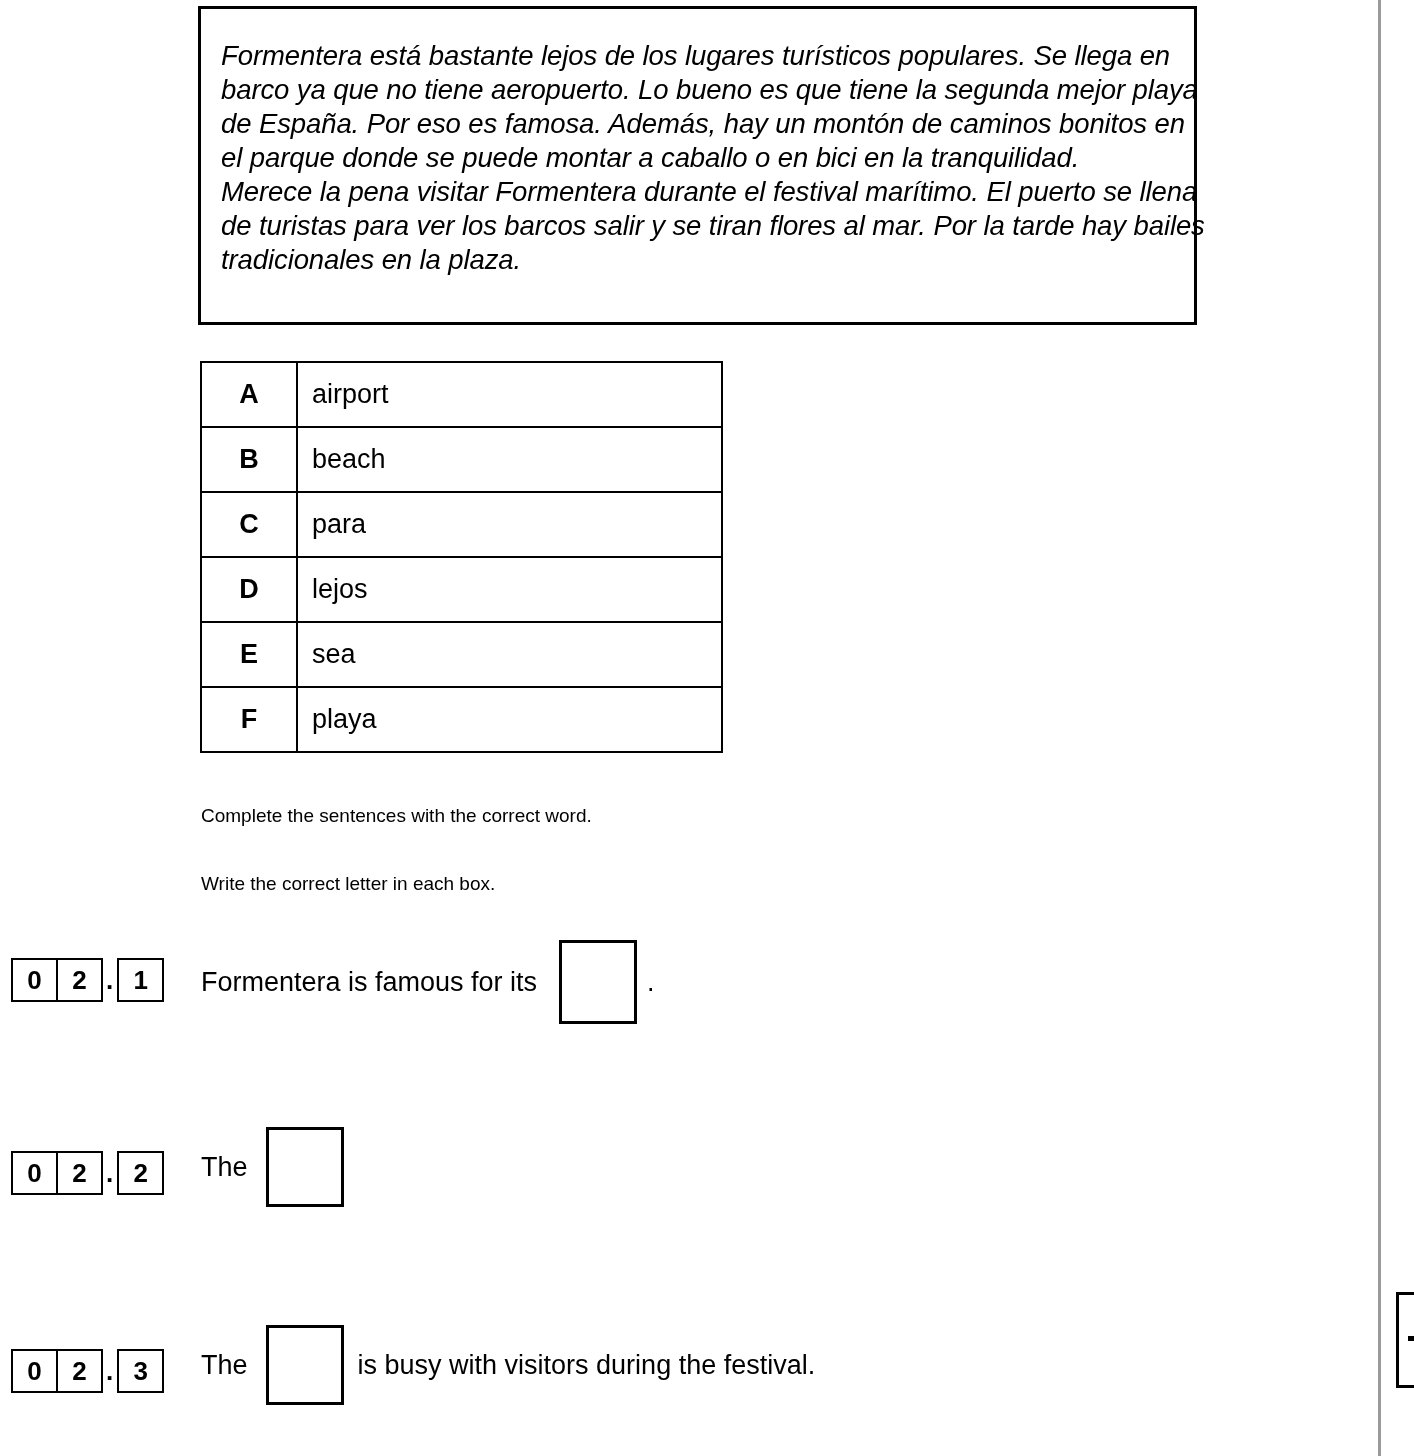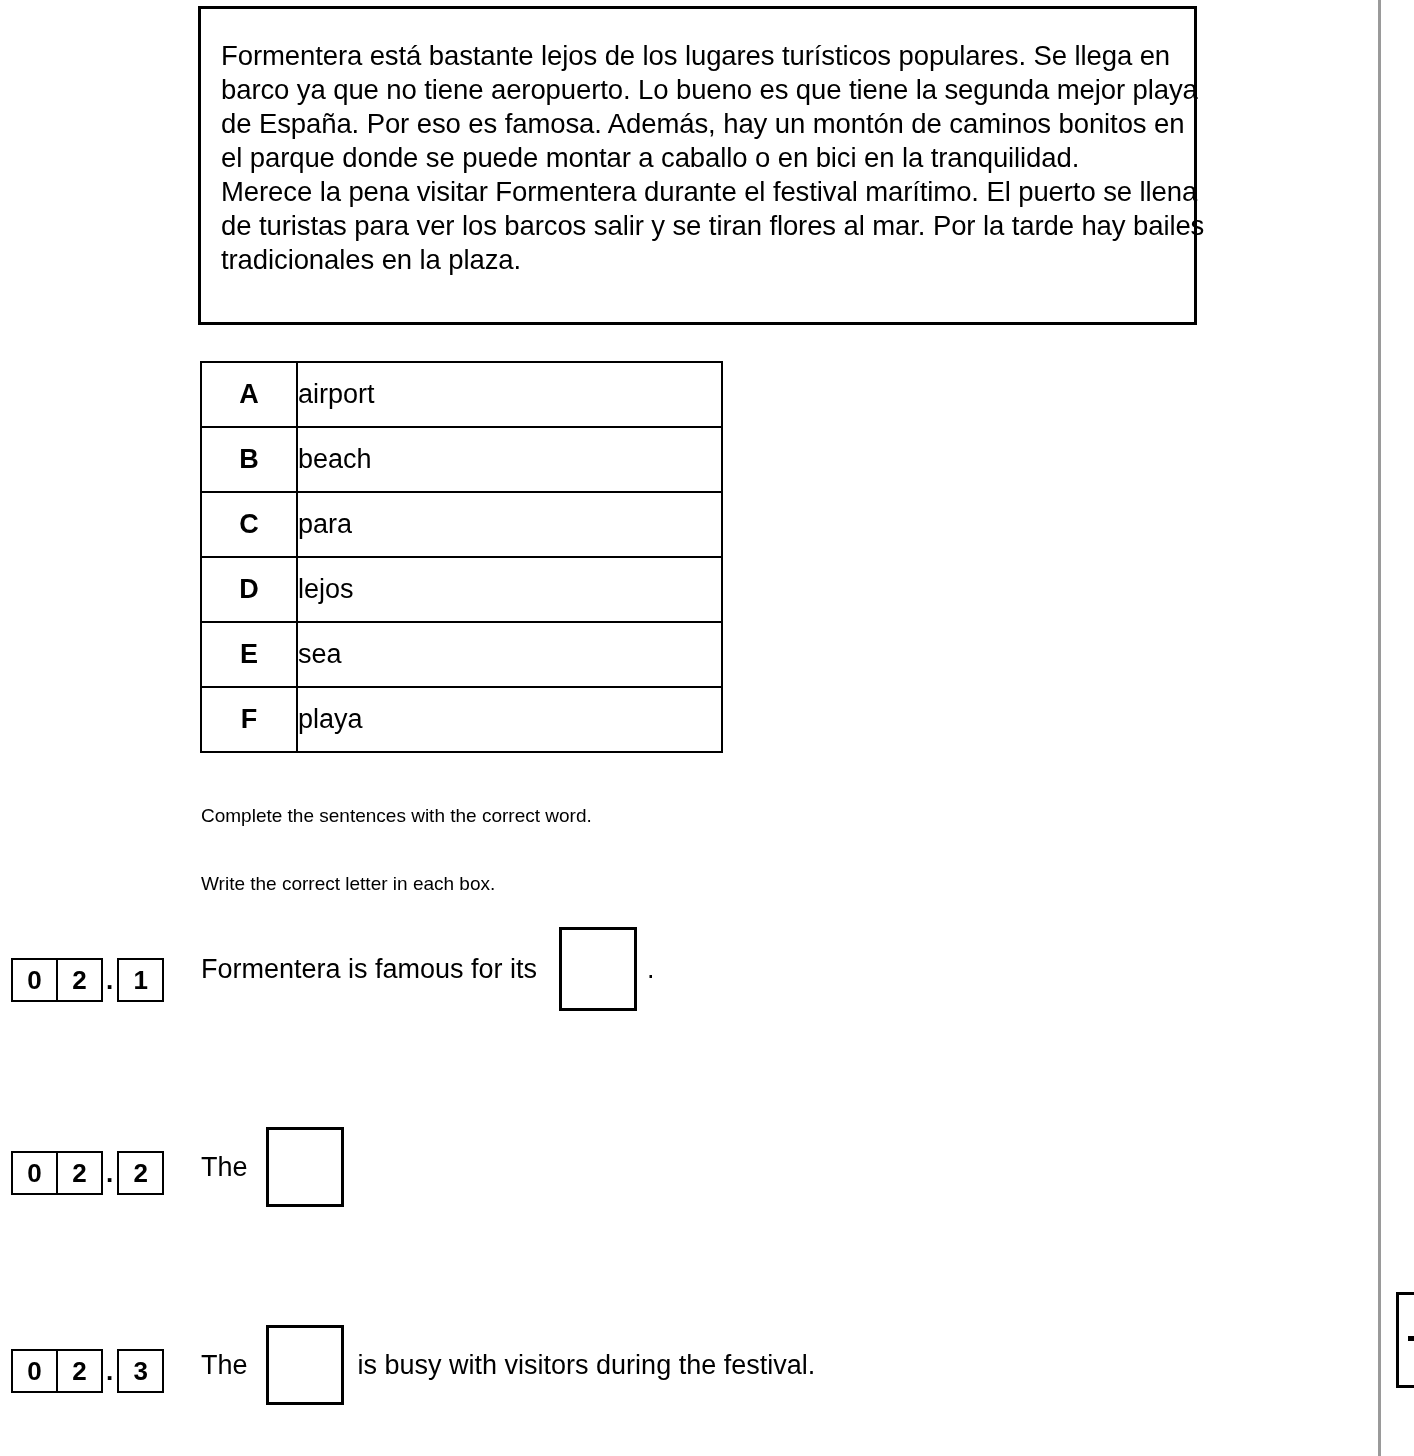--- a/index.html
+++ b/index.html
@@ -29,20 +29,21 @@
 
   
   .passage-box {
     position: absolute;
     left: 198px;
     top: 6px;
     width: 999px;
     height: 319px;
     border: 3px solid #000000;
     box-sizing: border-box;
+    font-style: italic;
   }
   .passage-text {
     position: absolute;
     left: 20px;
     top: 30px;
     width: 1125px;
     font-size: 27.5px;
     line-height: 34px;
     letter-spacing: -0.1px;
     white-space: pre-line;
@@ -63,20 +64,21 @@
     font-size: 27px;
     vertical-align: middle;
     padding: 0;
   }
   .options-table td.letter-cell {
     width: 94px;
     text-align: center;
     font-weight: bold;
   }
   .options-table td.word-cell {
+    padding-left: 14px;
   }
 
   
   .instruction {
     position: absolute;
     left: 201px;
     font-size: 19px;
     line-height: 32px;
     white-space: nowrap;
   }
@@ -155,21 +157,21 @@
   }
   .answer-box {
     display: inline-block;
     width: 78px;
     height: 84px;
     border: 3px solid #000000;
     box-sizing: border-box;
     margin: 0 12px;
     vertical-align: middle;
   }
-  .q1 .q-sentence { top: 9px; text-align: right; }
+  .q1 .q-sentence { top: 22px; text-align: right; }
   .q1 .answer-box { margin-left: 22px; margin-right: 10px; }
   .q2 .q-sentence { top: 14px; }
   .q2 .answer-box { width: 78px; height: 80px; margin-left: 18px; margin-right: 14px;}
   .q3 .q-sentence { top: 14px; }
   .q3 .answer-box { width: 78px; height: 80px; margin-left: 18px; margin-right: 14px;}
 
   
   .examiner-box {
     position: absolute;
     left: 1396px;

